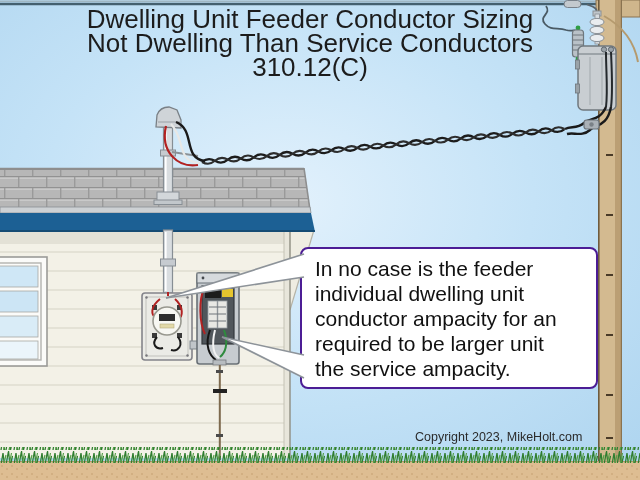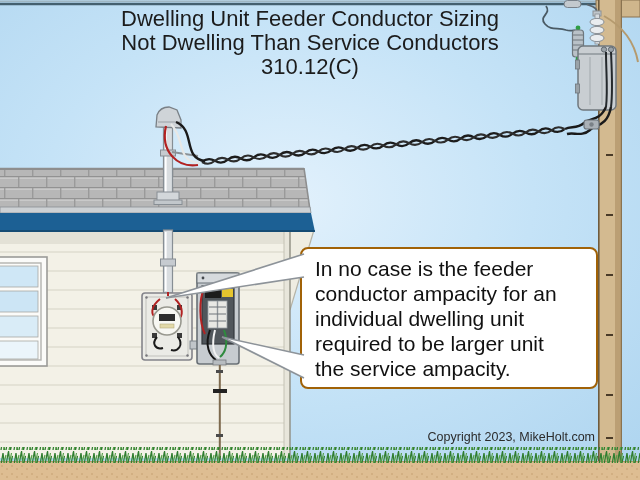--- a/index.html
+++ b/index.html
@@ -1,27 +1,27 @@
 <!DOCTYPE html>
 <html><head>
 <meta charset="utf-8">
 <style>
   html,body{margin:0;padding:0;background:#888;}
   #stage{position:relative;width:640px;height:480px;overflow:hidden;
          font-family:"Liberation Sans", sans-serif;background:#bfe0f5;}
   #scene{position:absolute;left:0;top:0;z-index:1;}
   .title{position:absolute;left:10px;top:7px;width:600px;z-index:4;
-         text-align:center;color:#1c1c1c;font-size:22px;line-height:24px;}
+         text-align:center;color:#1c1c1c;font-size:26px;line-height:24px;}
   .title .t3{}
   .callout-box{position:absolute;left:300px;top:247px;width:268px;height:124px;
-         z-index:5;background:#ffffff;border:2px solid #a16207;border-radius:8px;
+         z-index:5;background:#ffffff;border:2px solid #4c1d95;border-radius:8px;
          padding:7px 13px;color:#111;font-size:21px;line-height:25px;white-space:nowrap;}
   #wedges{position:absolute;left:0;top:0;z-index:6;pointer-events:none;}
   .copyright{position:absolute;left:415px;top:430px;width:180px;z-index:4;
-         text-align:right;color:#2b2b2b;font-size:12.5px;}
+         text-align:left;color:#2b2b2b;font-size:12.5px;}
 </style>
 </head>
 <body>
 
 <div id="stage">
 
 <svg id="scene" width="640" height="480" viewBox="0 0 640 480">
   <defs>
     <radialGradient id="skyG" cx="45%" cy="42%" r="85%">
       <stop offset="0%" stop-color="#e2f1fc"></stop>
@@ -258,22 +258,22 @@
 </svg>
 
 <div class="title">
   <div class="t1">Dwelling Unit Feeder Conductor Sizing</div>
   <div class="t2">Not Dwelling Than Service Conductors</div>
   <div class="t3">310.12(C)</div>
 </div>
 
 <div class="callout-box">
   <div>In no case is the feeder</div>
+  <div>individual dwelling unit</div>
   <div>conductor ampacity for an</div>
-  <div>individual dwelling unit</div>
   <div>required to be larger unit</div>
   <div>the service ampacity.</div>
 </div>
 
 <svg id="wedges" width="640" height="480" viewBox="0 0 640 480">
   <polygon points="304,254 304,277 166,298" fill="#ffffff"></polygon>
   <line x1="304" y1="254" x2="166" y2="298" stroke="#8d9399" stroke-width="1.6"></line>
   <line x1="304" y1="277" x2="166" y2="298" stroke="#8d9399" stroke-width="1.6"></line>
   <polygon points="304,355 304,378 222,337" fill="#ffffff"></polygon>
   <line x1="304" y1="355" x2="222" y2="337" stroke="#8d9399" stroke-width="1.6"></line>

